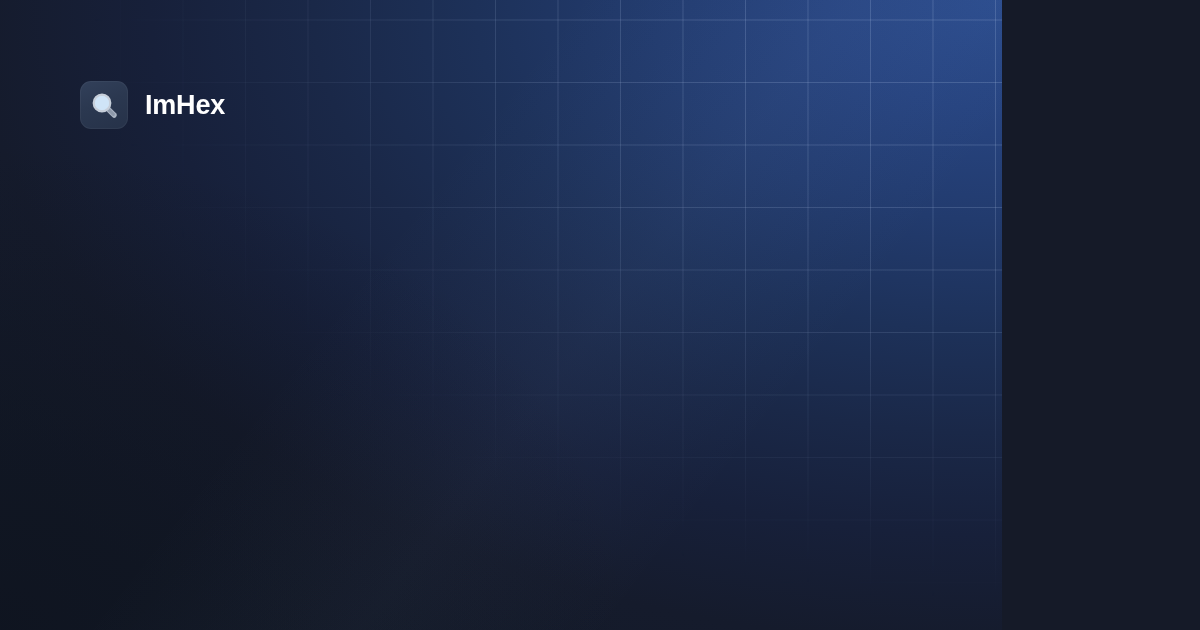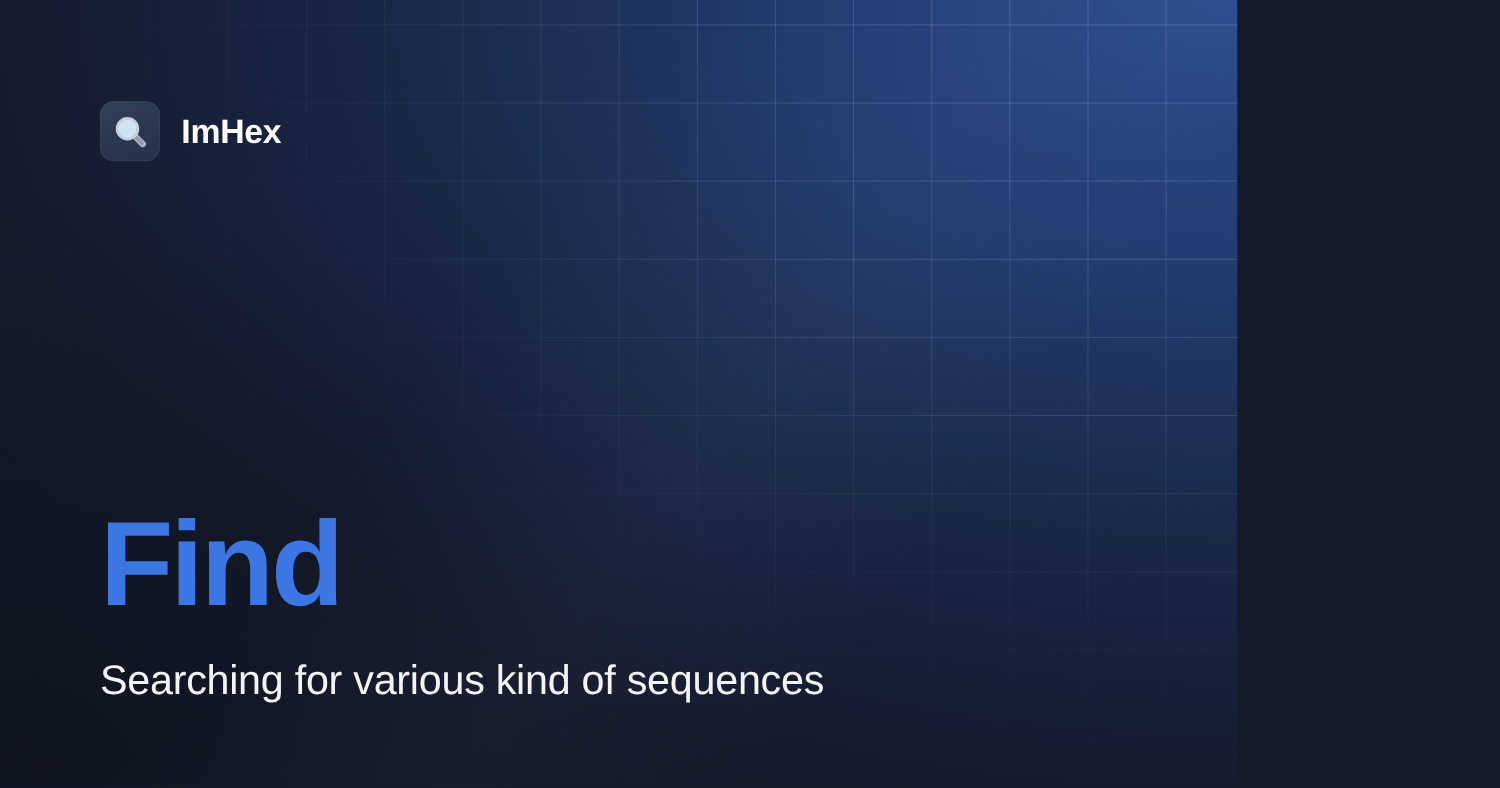--- a/index.html
+++ b/index.html
@@ -13,20 +13,21 @@
     font-family: "Liberation Sans", sans-serif;
     background: #151a28;
   }
 
   .og-card {
     position: relative;
     width: 990px;
     height: 630px;
     overflow: hidden;
     background: #131a28;
+    padding-left: 12px;
   }
 
   
   .bg-gradient {
     position: absolute;
     inset: 0;
     background:
       radial-gradient(125% 125% at 100% 0%,
         #2c4d8e 0%,
         #274480 14%,
@@ -166,19 +167,15 @@
         <svg width="30" height="30" viewBox="0 0 30 30" aria-hidden="true">
           <line x1="18.4" y1="18.4" x2="25.2" y2="25.2" stroke="#aab4c2" stroke-width="5.2" stroke-linecap="round"></line>
           <line x1="18.4" y1="18.4" x2="24.4" y2="24.4" stroke="#8e99aa" stroke-width="3.0" stroke-linecap="round"></line>
           <circle cx="13.0" cy="13.0" r="8.2" fill="#cfe4f7" stroke="#c7cfda" stroke-width="2.4"></circle>
           <circle cx="13.0" cy="13.0" r="7.0" fill="#cfe4f7"></circle>
         </svg>
       </div>
       <div class="brand-name">ImHex</div>
     </div>
 
-    <div class="hero">
-      <h1 class="hero-title">Find</h1>
-      <p class="hero-subtitle">Searching for various kind of sequences</p>
-    </div>
 
   </div>
 </div>
 
 </body></html>

